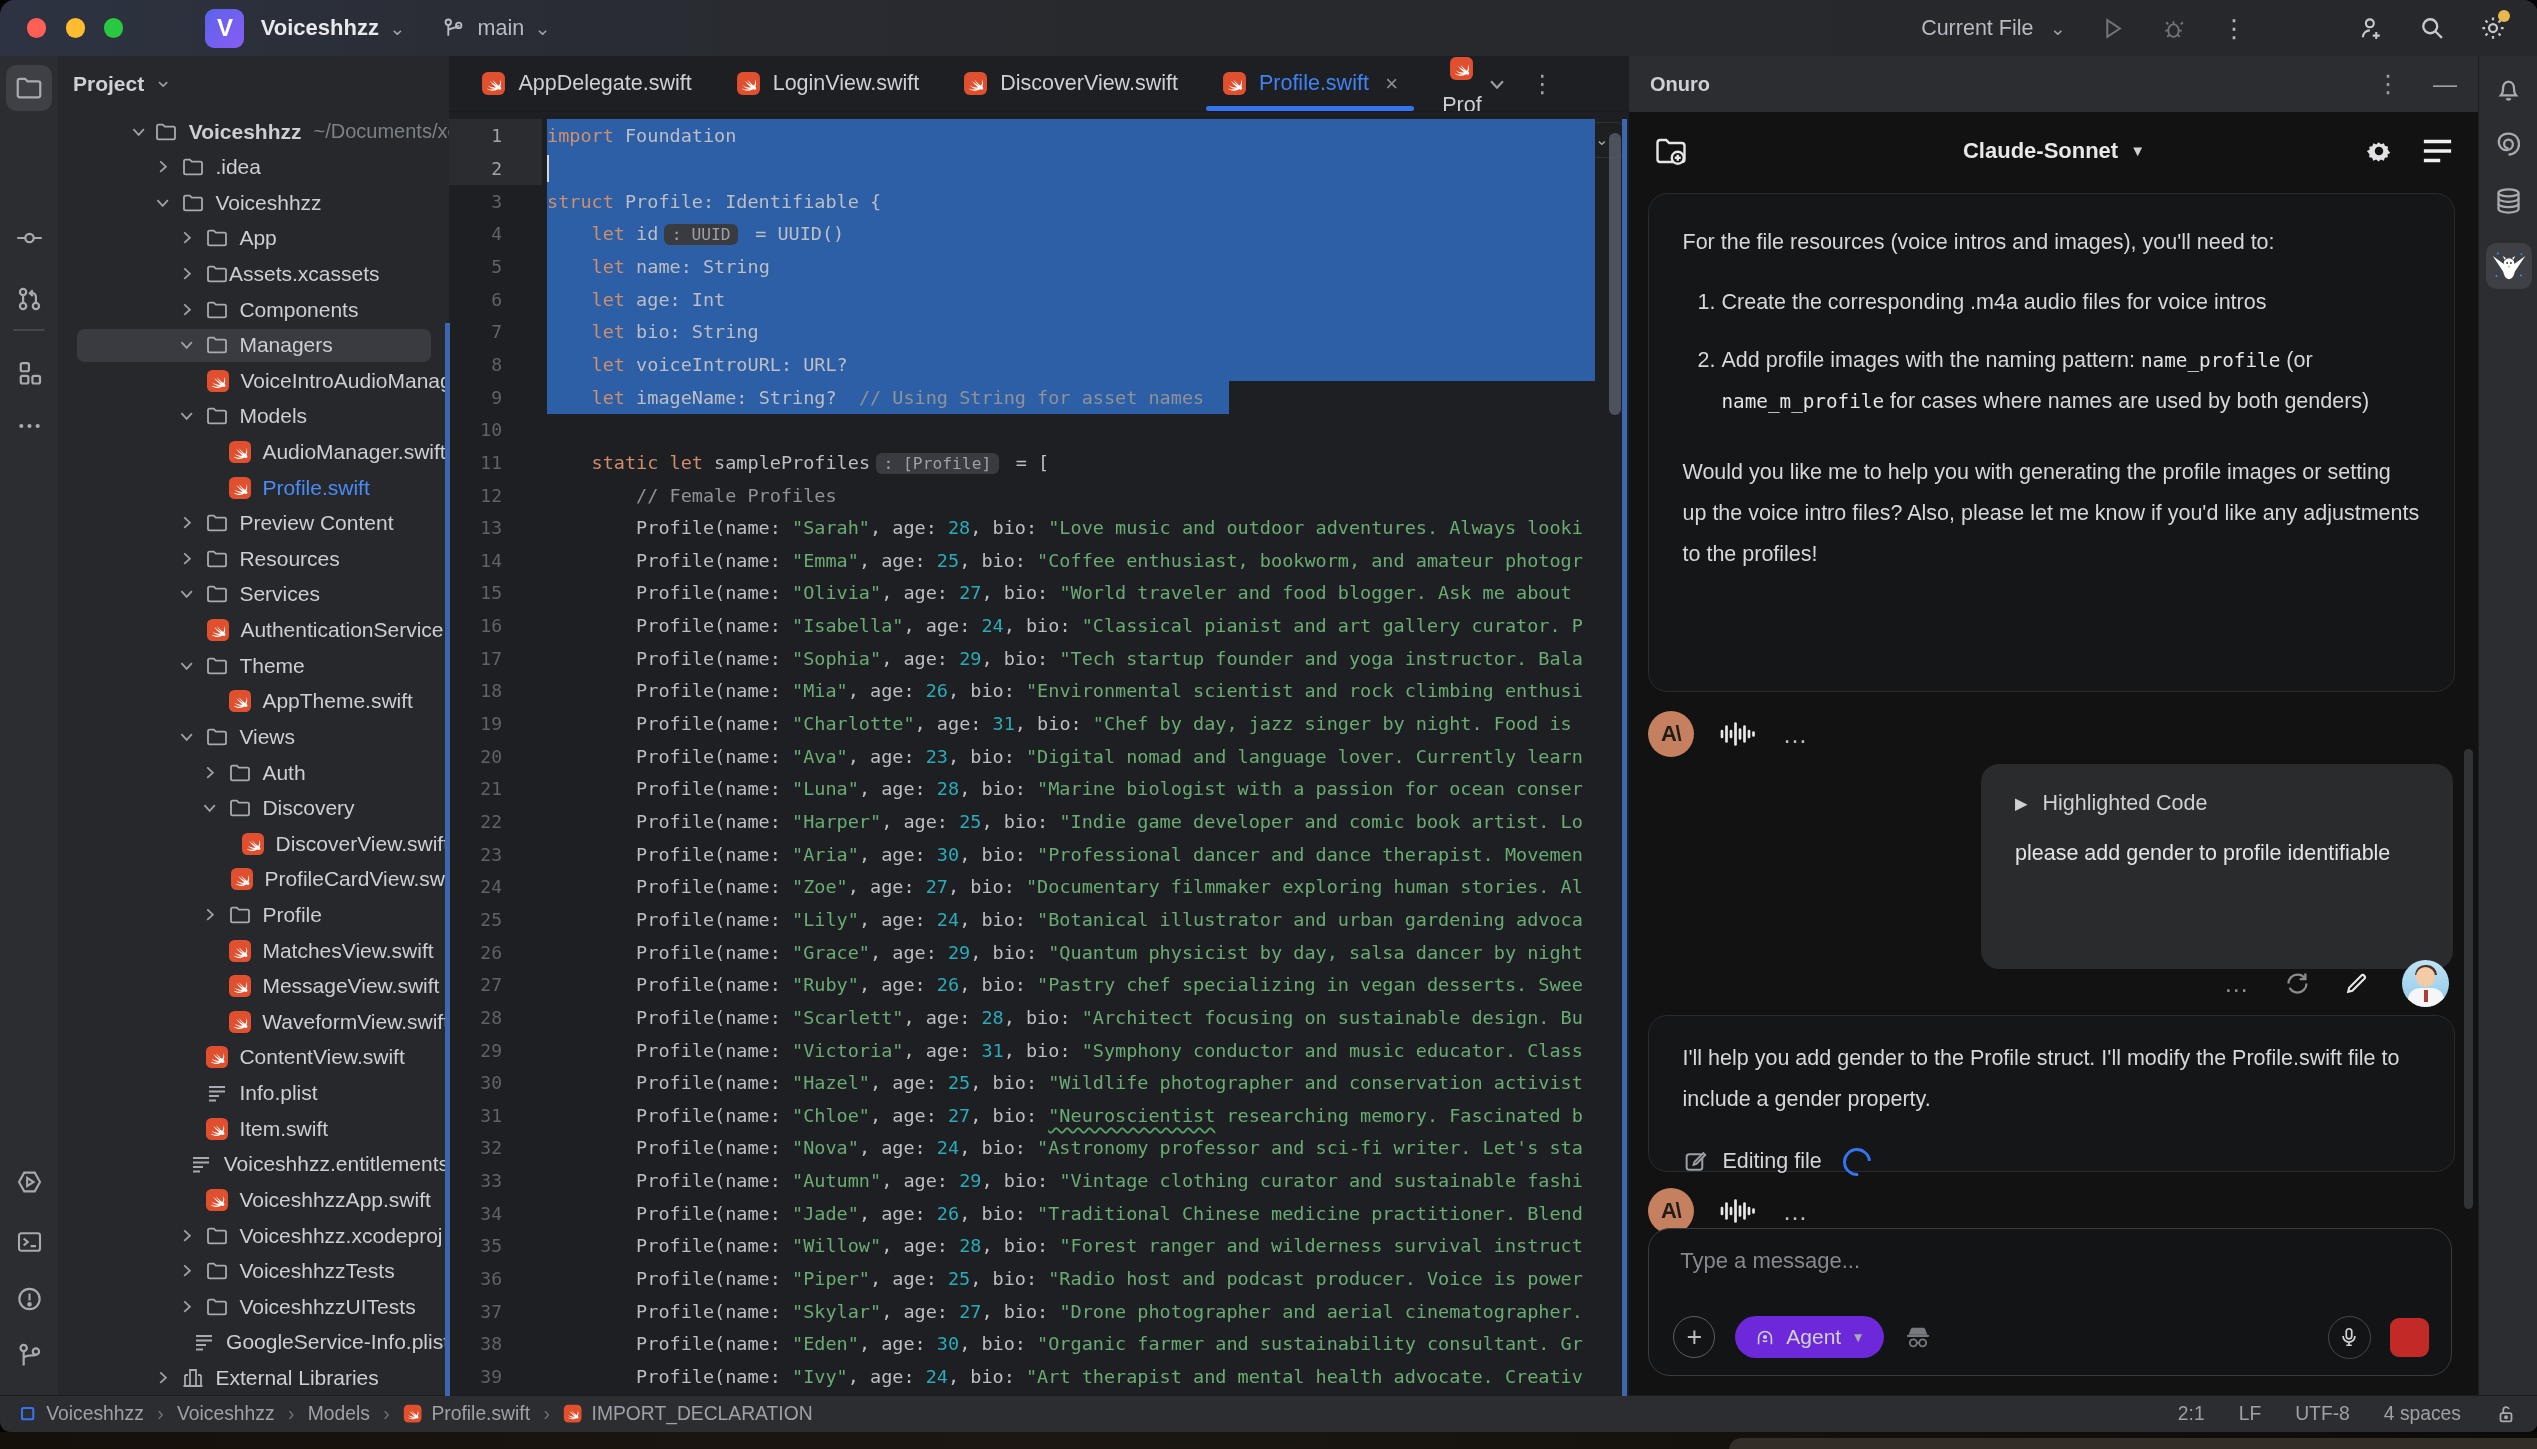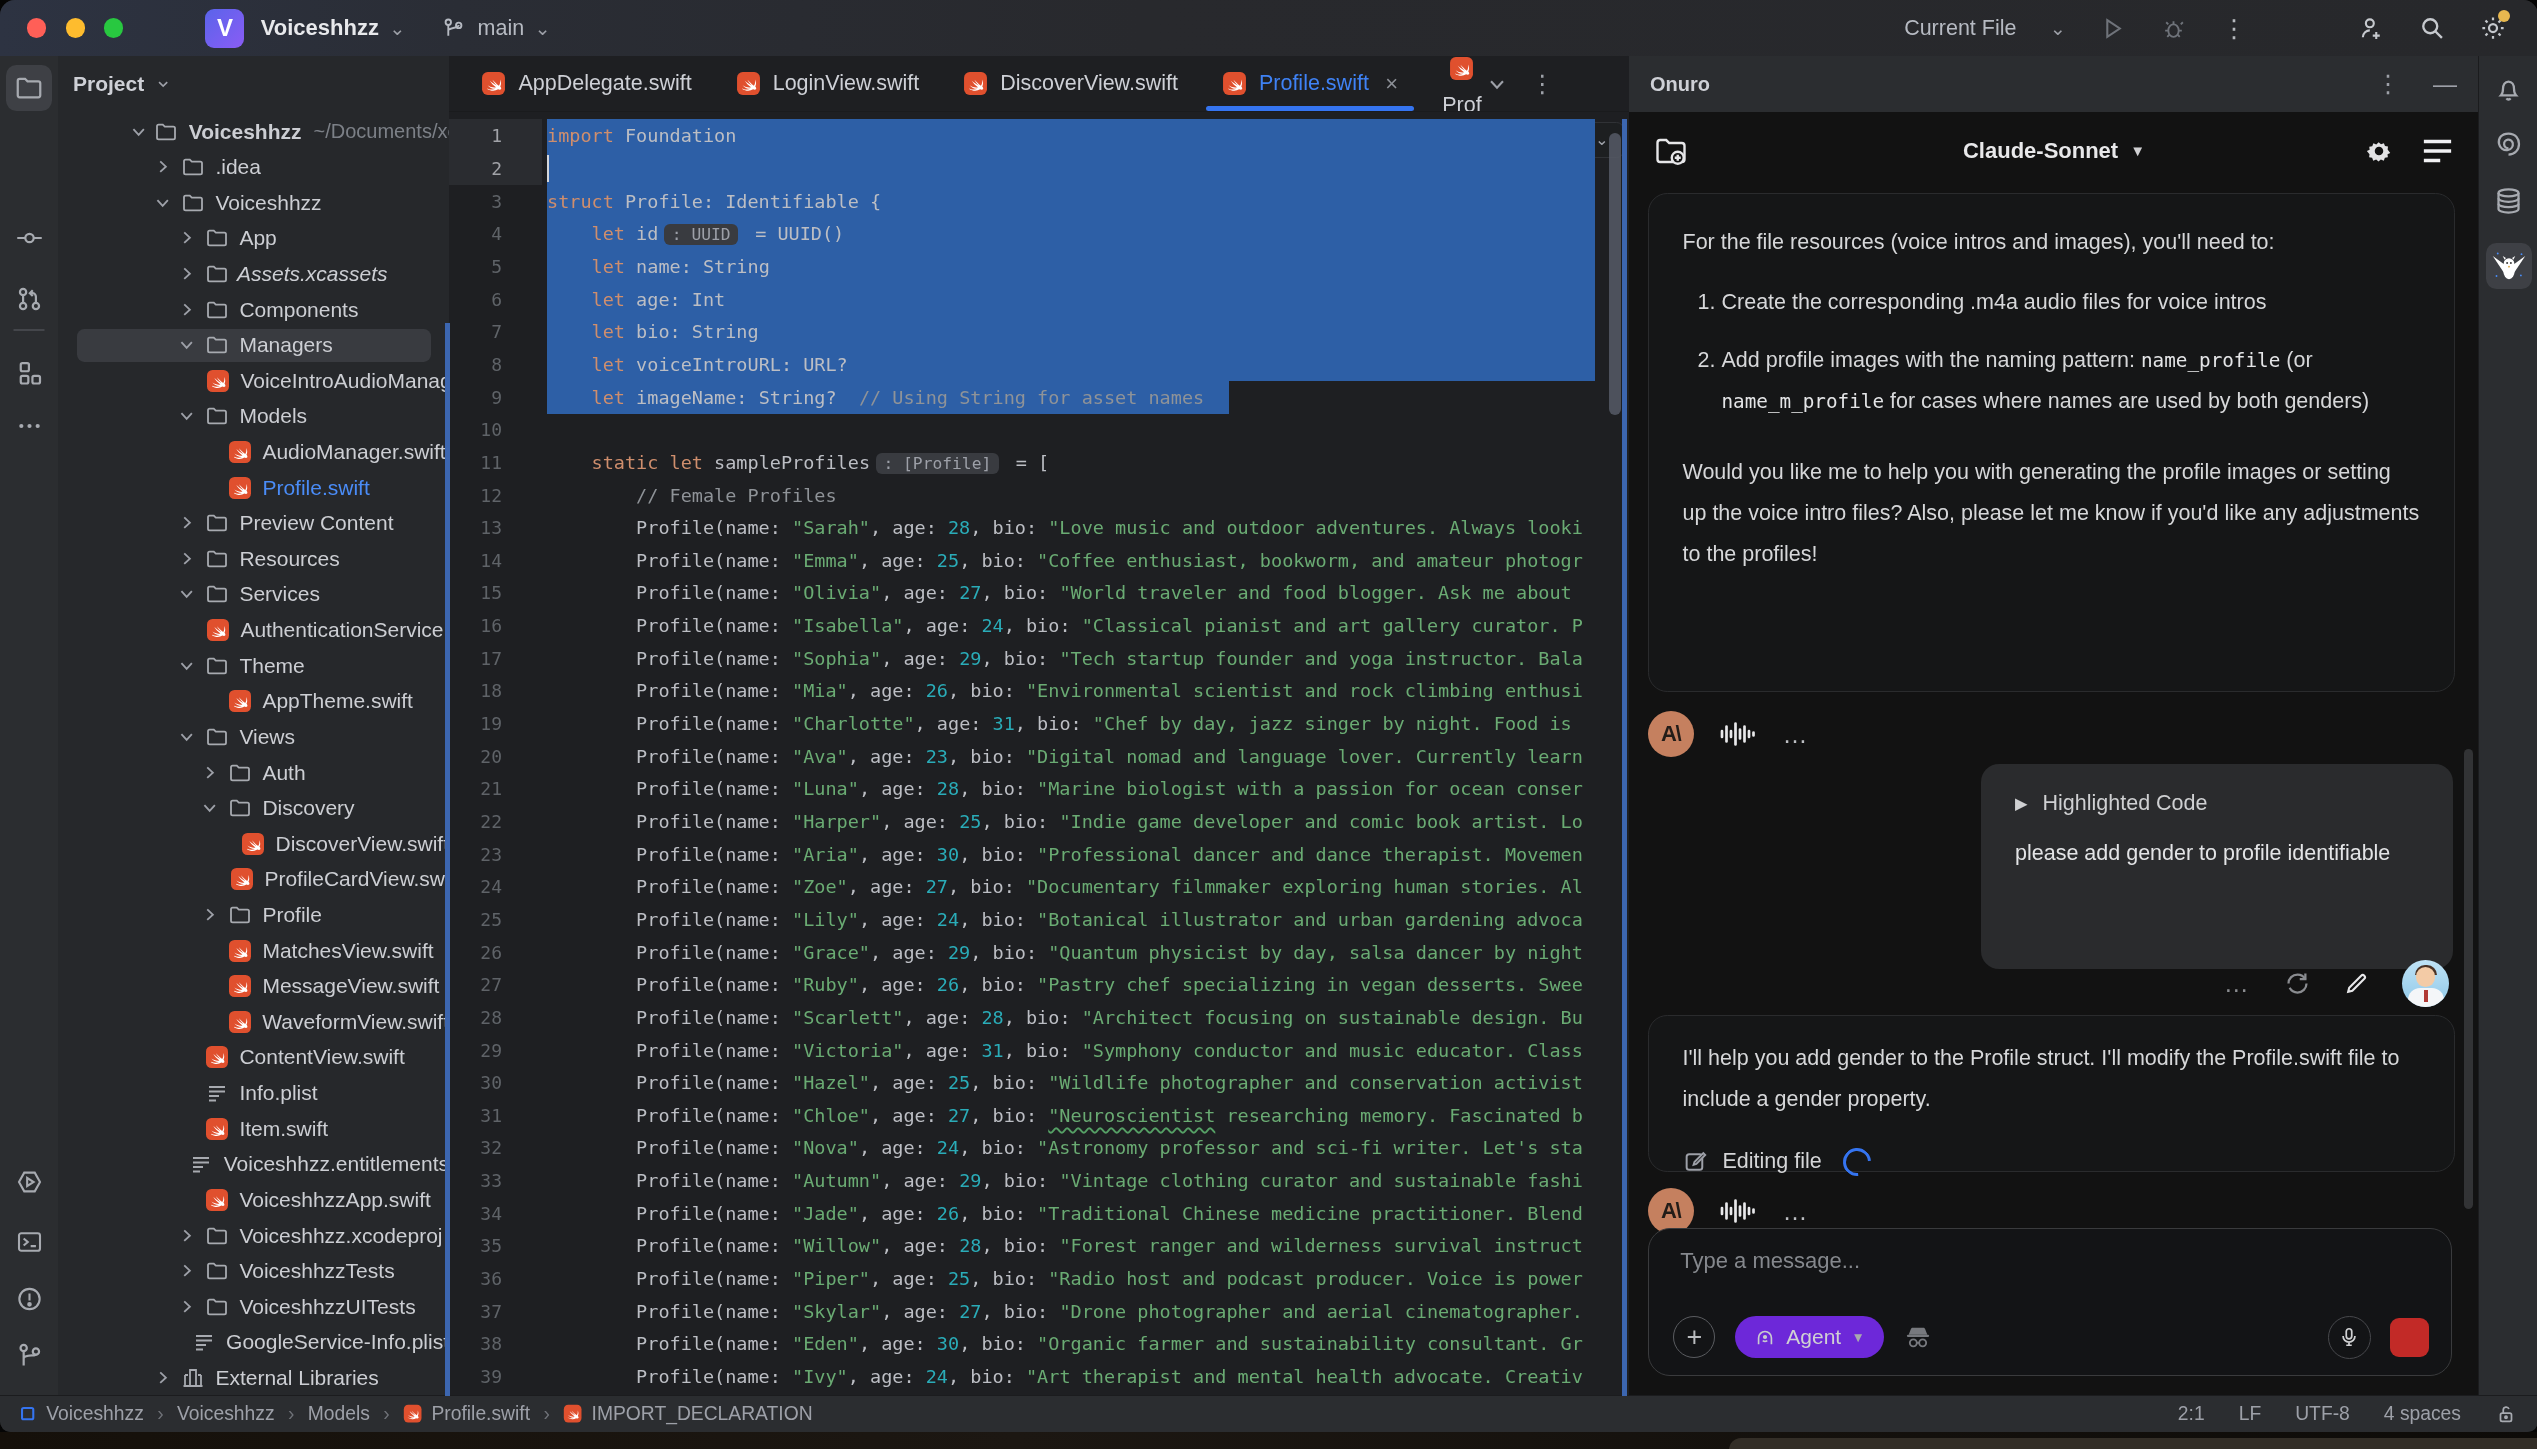--- a/index.html
+++ b/index.html
@@ -138,21 +138,21 @@
     <div class="tb-ico" style="margin-left:33px">
       <svg width="25" height="25" viewBox="0 0 24 24" fill="none" stroke="#b6bac2" stroke-width="1.8">
         <circle cx="7" cy="6" r="2.6"></circle>
           <circle cx="17" cy="9" r="2.6"></circle>
           <path d="M7 8.6v5.4m0 0v5m0-5c0-3 10-2 10-5.4"></path>
         </svg>
     </div>
     <div class="tb-dim" style="margin-left:9px">main</div>
     <div class="chev">⌄</div>
     <div class="tb-right">
-      <div style="display:flex;align-items:center;gap:23px">
+      <div style="display:flex;align-items:center;gap:6px">
         <span class="tb-dim">Current File</span>
           <span class="chev">⌄</span>
       </div>
       <div class="tb-ico">
         <svg width="25" height="25" viewBox="0 0 24 24" fill="none" stroke="#6f737a" stroke-width="2">
             <path d="M7 4l12 8-12 8z"></path>
           </svg>
       </div>
       <div class="tb-ico">
         <svg width="25" height="25" viewBox="0 0 24 24" fill="none" stroke="#6f737a" stroke-width="1.8">
@@ -314,21 +314,21 @@
           <span style="width: 22px; display: inline-flex; margin-left: 119px;">
             <svg width="19.3" height="19.3" viewBox="0 0 24 24" fill="none" stroke="#9da0a8" stroke-width="2.3">
               <path d="M9 5.5l7 6.5-7 6.5"></path>
             </svg>
           </span>
           <span style="display: inline-flex; margin-left: 6px;">
             <svg width="24" height="24" viewBox="0 0 24 24" fill="none" stroke="#a7aab0" stroke-width="1.8">
               <path d="M3 6.2c0-.9.7-1.6 1.6-1.6h4.2l2 2h8.6c.9 0 1.6.7 1.6 1.6v9.6c0 .9-.7 1.6-1.6 1.6H4.6c-.9 0-1.6-.7-1.6-1.6z"></path>
             </svg>
           </span>
-          <span style="margin-left: 8px; font-style: italic;">Assets.xcassets</span>
+          <span style="margin-left: 0;">Assets.xcassets</span>
         </div>
         <div class="trow" style="top: 180px;">
           <span style="width: 22px; display: inline-flex; margin-left: 119px;">
             <svg width="19.3" height="19.3" viewBox="0 0 24 24" fill="none" stroke="#9da0a8" stroke-width="2.3">
               <path d="M9 5.5l7 6.5-7 6.5"></path>
             </svg>
           </span>
           <span style="display: inline-flex; margin-left: 6px;">
             <svg width="24" height="24" viewBox="0 0 24 24" fill="none" stroke="#a7aab0" stroke-width="1.8">
               <path d="M3 6.2c0-.9.7-1.6 1.6-1.6h4.2l2 2h8.6c.9 0 1.6.7 1.6 1.6v9.6c0 .9-.7 1.6-1.6 1.6H4.6c-.9 0-1.6-.7-1.6-1.6z"></path>

